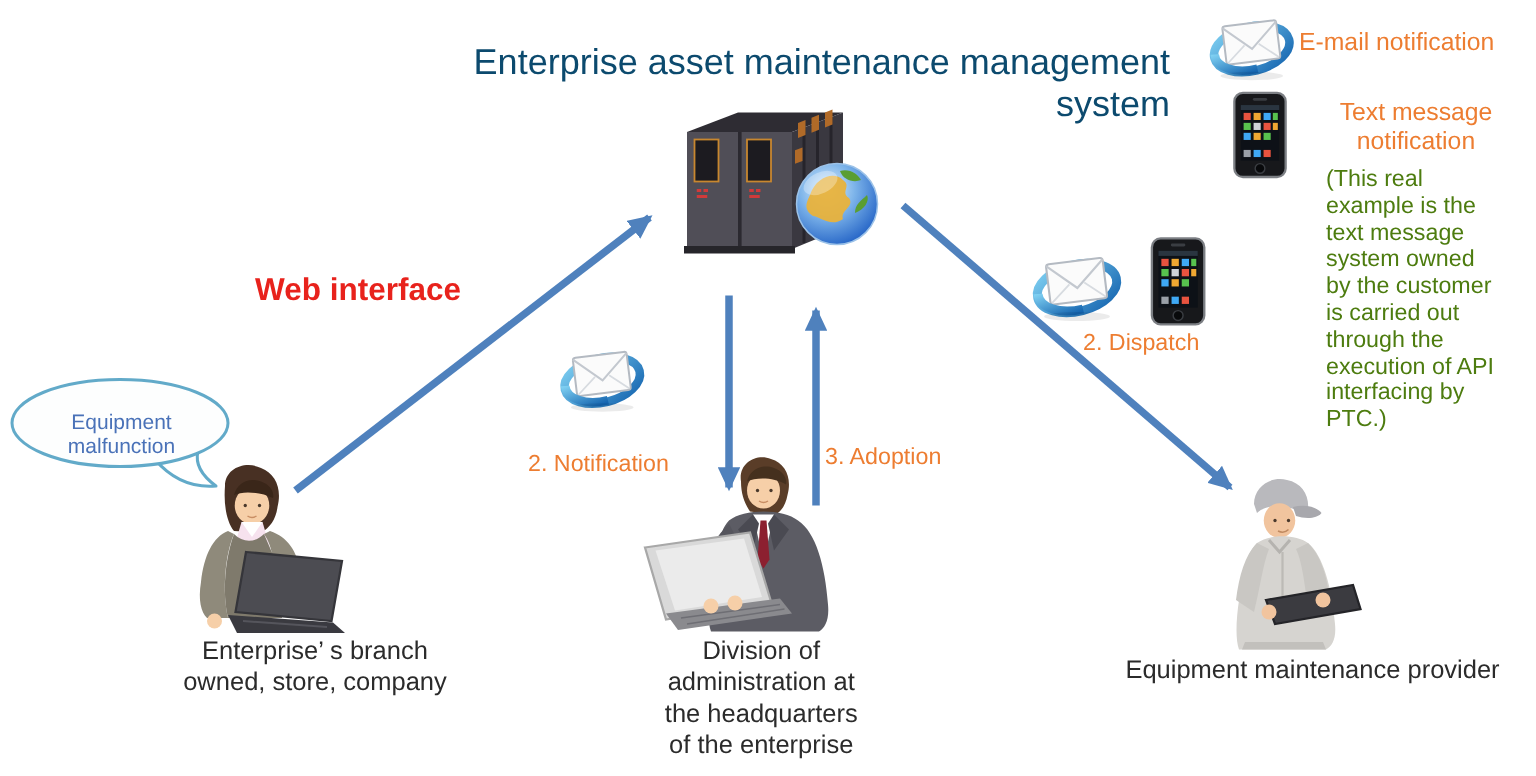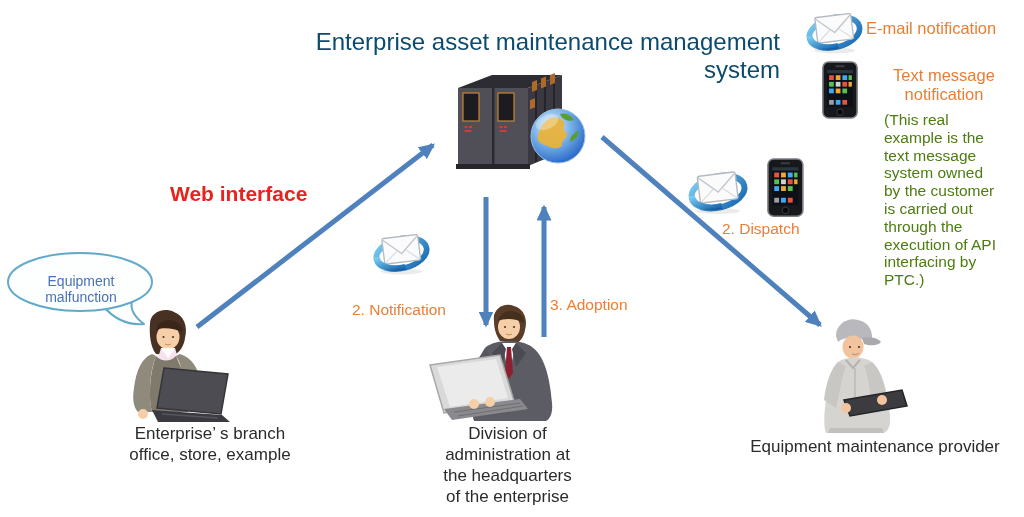--- a/index.html
+++ b/index.html
@@ -216,19 +216,19 @@
 PTC.)</div>
 
   <div class="abs web-interface">Web interface</div>
   <div class="abs step step2">2. Notification</div>
   <div class="abs step step3">3. Adoption</div>
   <div class="abs step step4">2. Dispatch</div>
 
   <div class="abs bubble-text">Equipment malfunction</div>
 
   <div class="abs actor-label branch-label pre">Enterprise’ s branch
-office, store, example</div>
+owned, store, company</div>
   <div class="abs actor-label provider-label">Equipment maintenance provider</div>
   <div class="abs actor-label hq-label pre">Division of
 administration at
 the headquarters
 of the enterprise</div>
 </div>
 
 </body></html>

